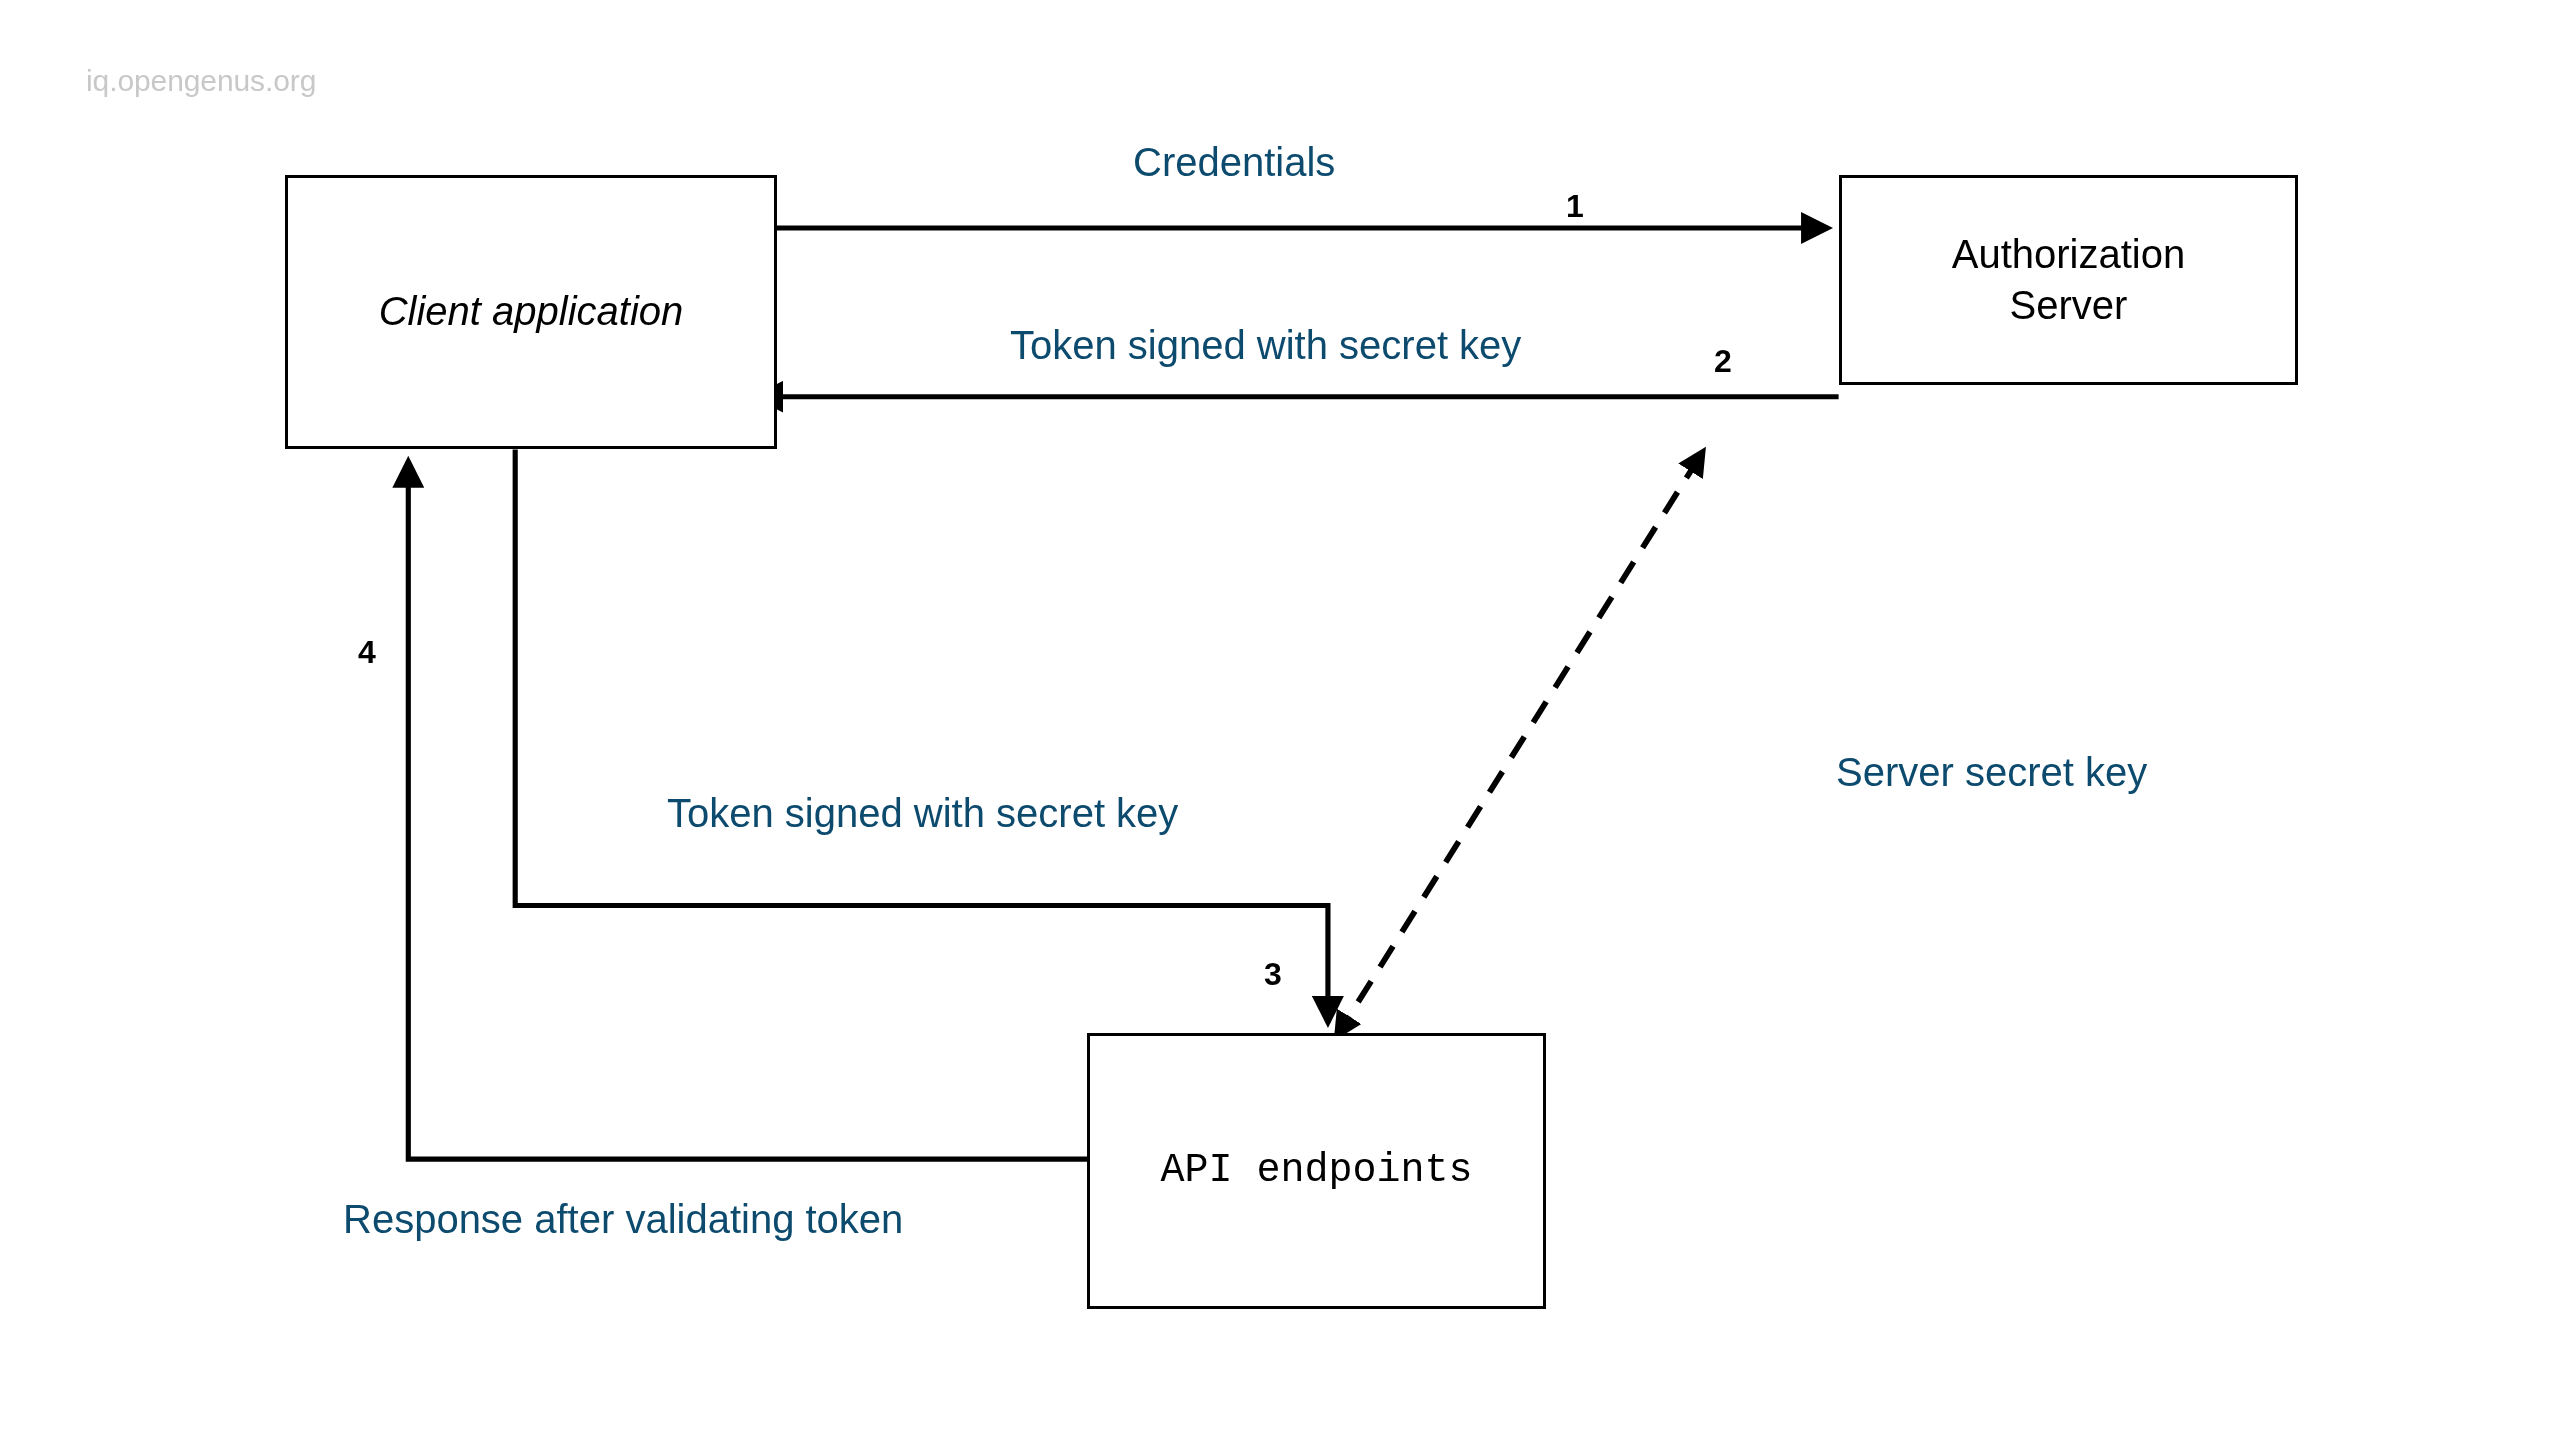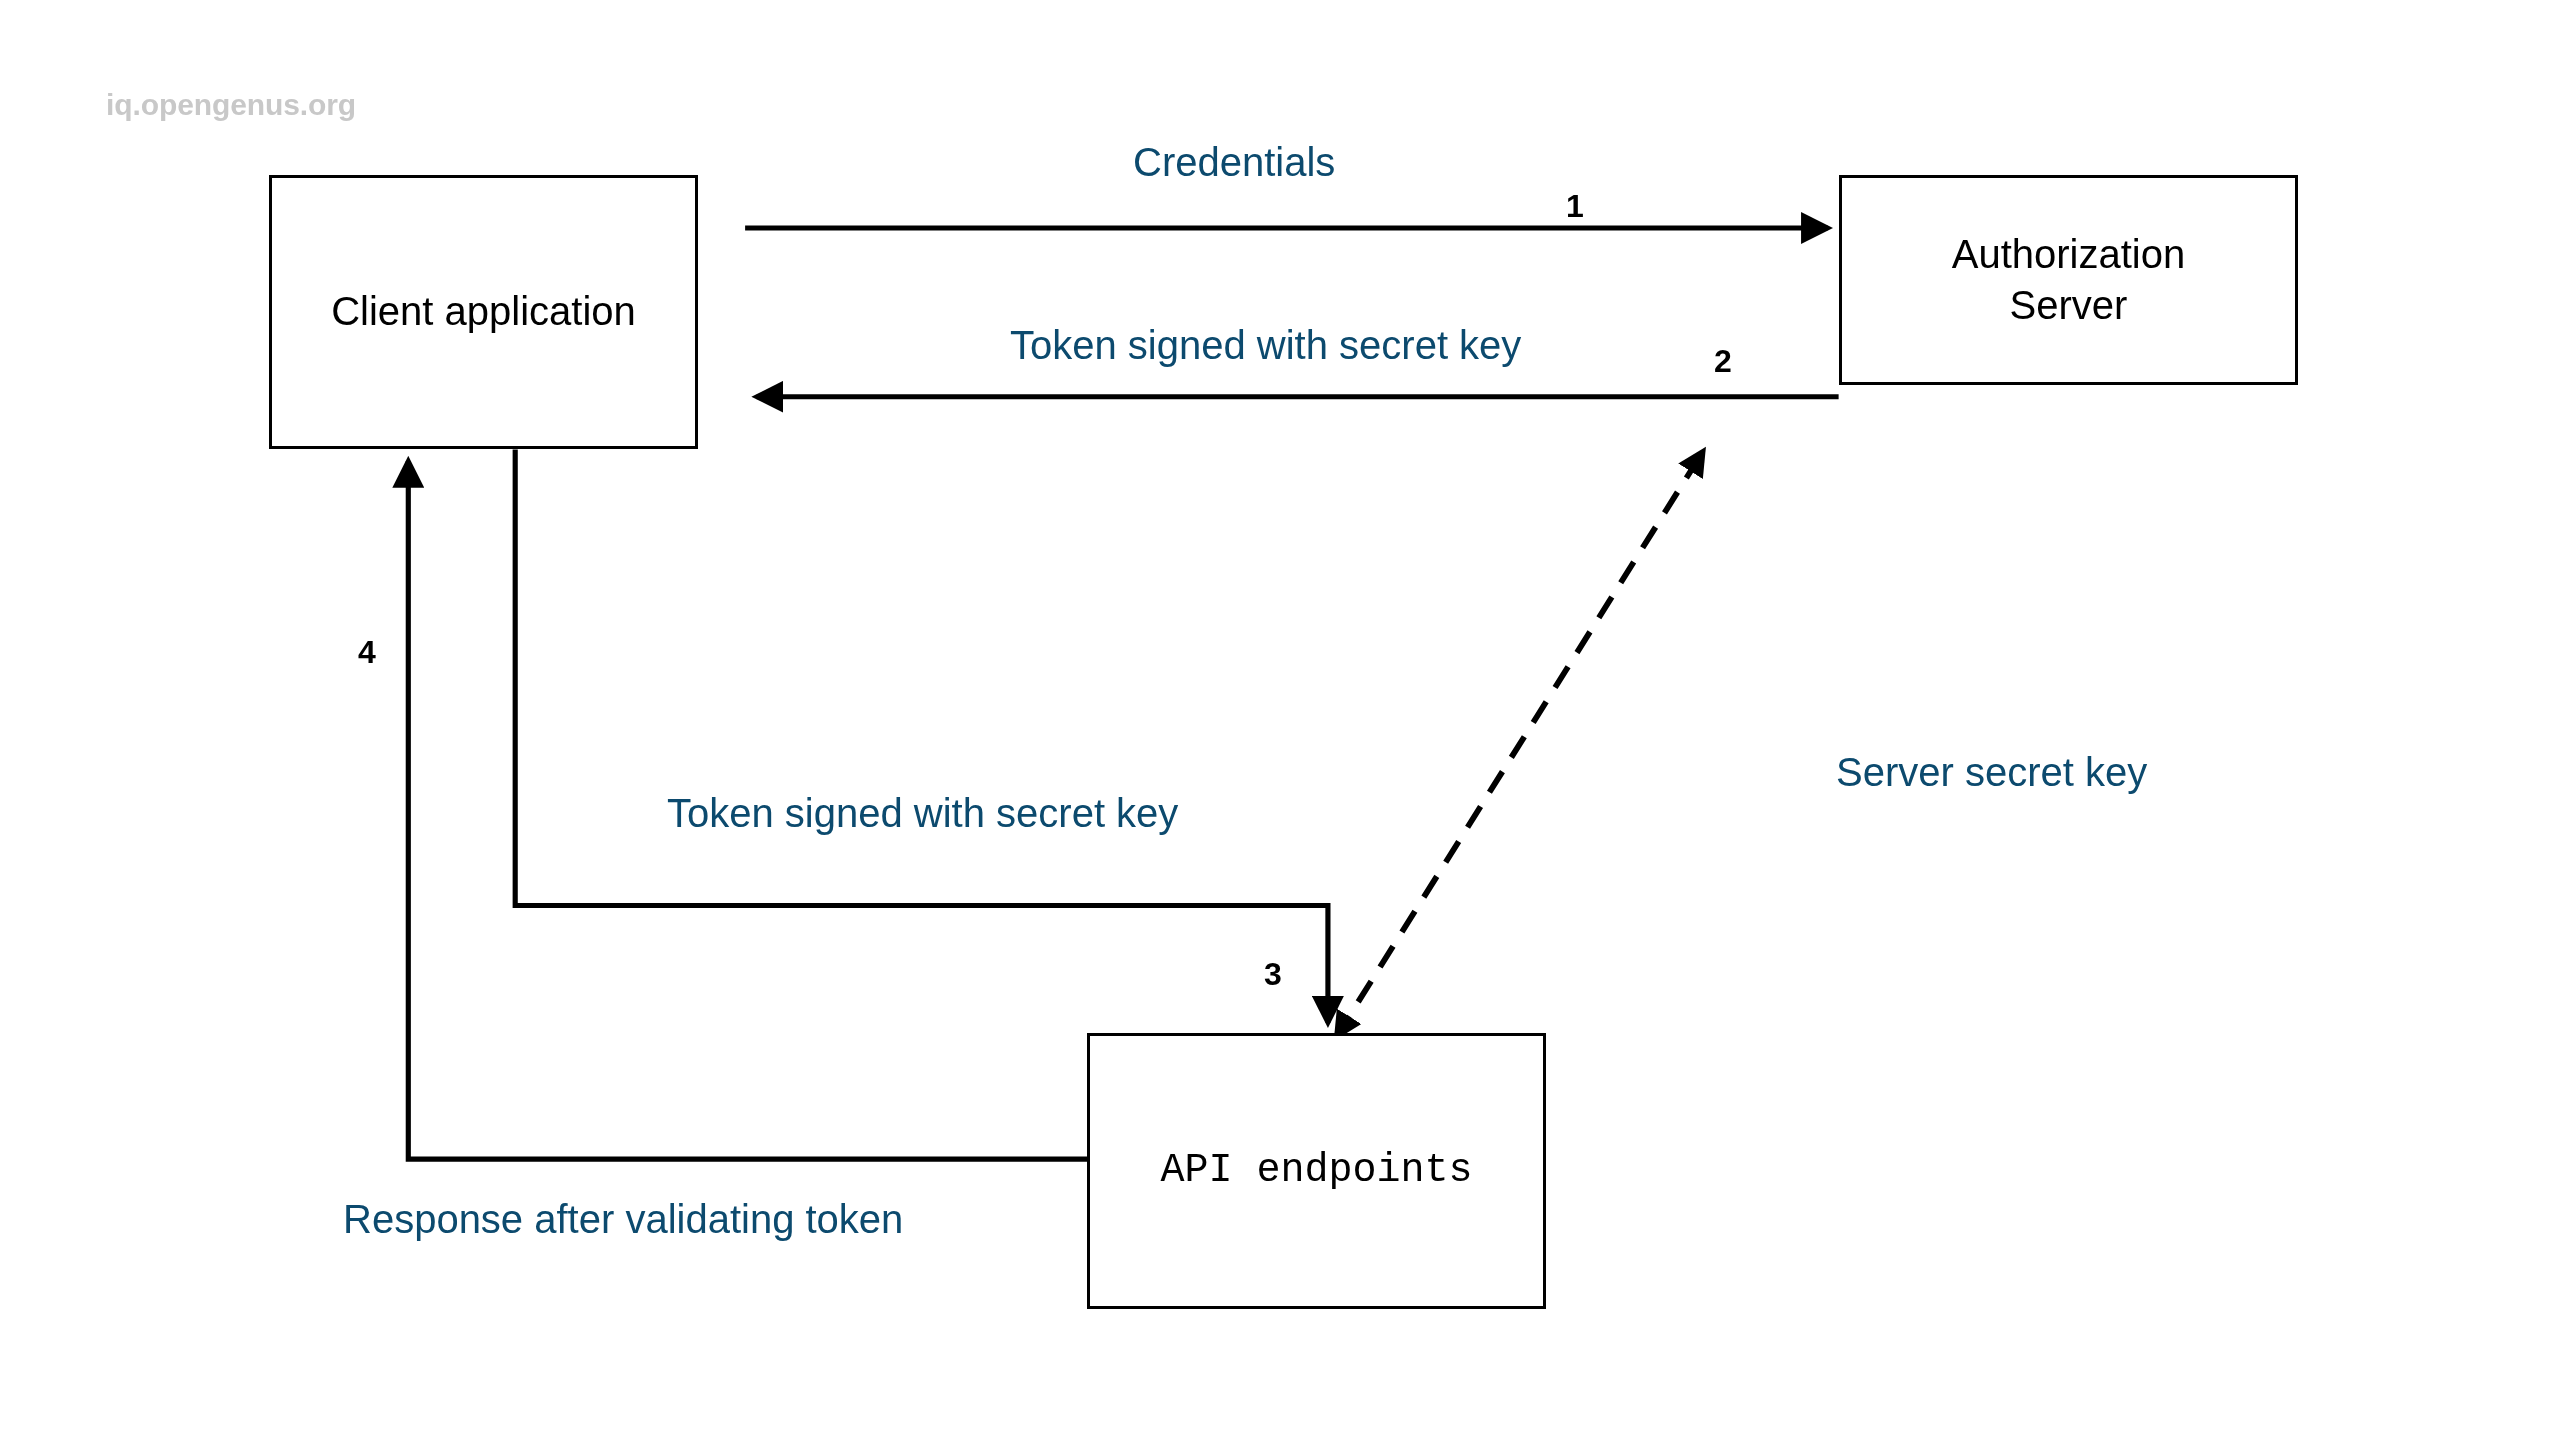--- a/index.html
+++ b/index.html
@@ -18,48 +18,47 @@
   }
   #canvas {
     position: absolute;
     left: 0;
     top: 0;
     width: 2576px;
     height: 1449px;
   }
   .watermark {
     position: absolute;
-    left: 106px;
+    left: 86px;
     top: 64px;
     font-size: 30px;
-    font-weight: bold;
+    font-weight: normal;
     color: #c8c8c8;
     letter-spacing: -0.1px;
     white-space: nowrap;
-    margin-top: 24px;
   }
   
   .node {
     position: absolute;
     box-sizing: border-box;
     border: 3.2px solid #000000;
     background: #ffffff;
     display: flex;
     align-items: center;
     justify-content: center;
     text-align: center;
   }
   .node-label {
     font-size: 40px;
     line-height: 1.28;
     color: #000000;
     white-space: pre-line;
     padding: 0 7.7px;
   }
-  #node-client   { left: 269px;  top: 175px;  width: 429px; height: 274px; }
+  #node-client   { left: 285px;  top: 175px;  width: 492px; height: 274px; font-style: italic; }
   #node-auth     { left: 1839px; top: 175px;  width: 459px; height: 210px; }
   #node-api      { left: 1087px; top: 1033px; width: 459px; height: 276px; font-family: Liberation Mono, monospace; }
 
   
   .edge-label {
     position: absolute;
     font-size: 40px;
     line-height: 1.2;
     color: #0c4a6e;
     white-space: nowrap;

